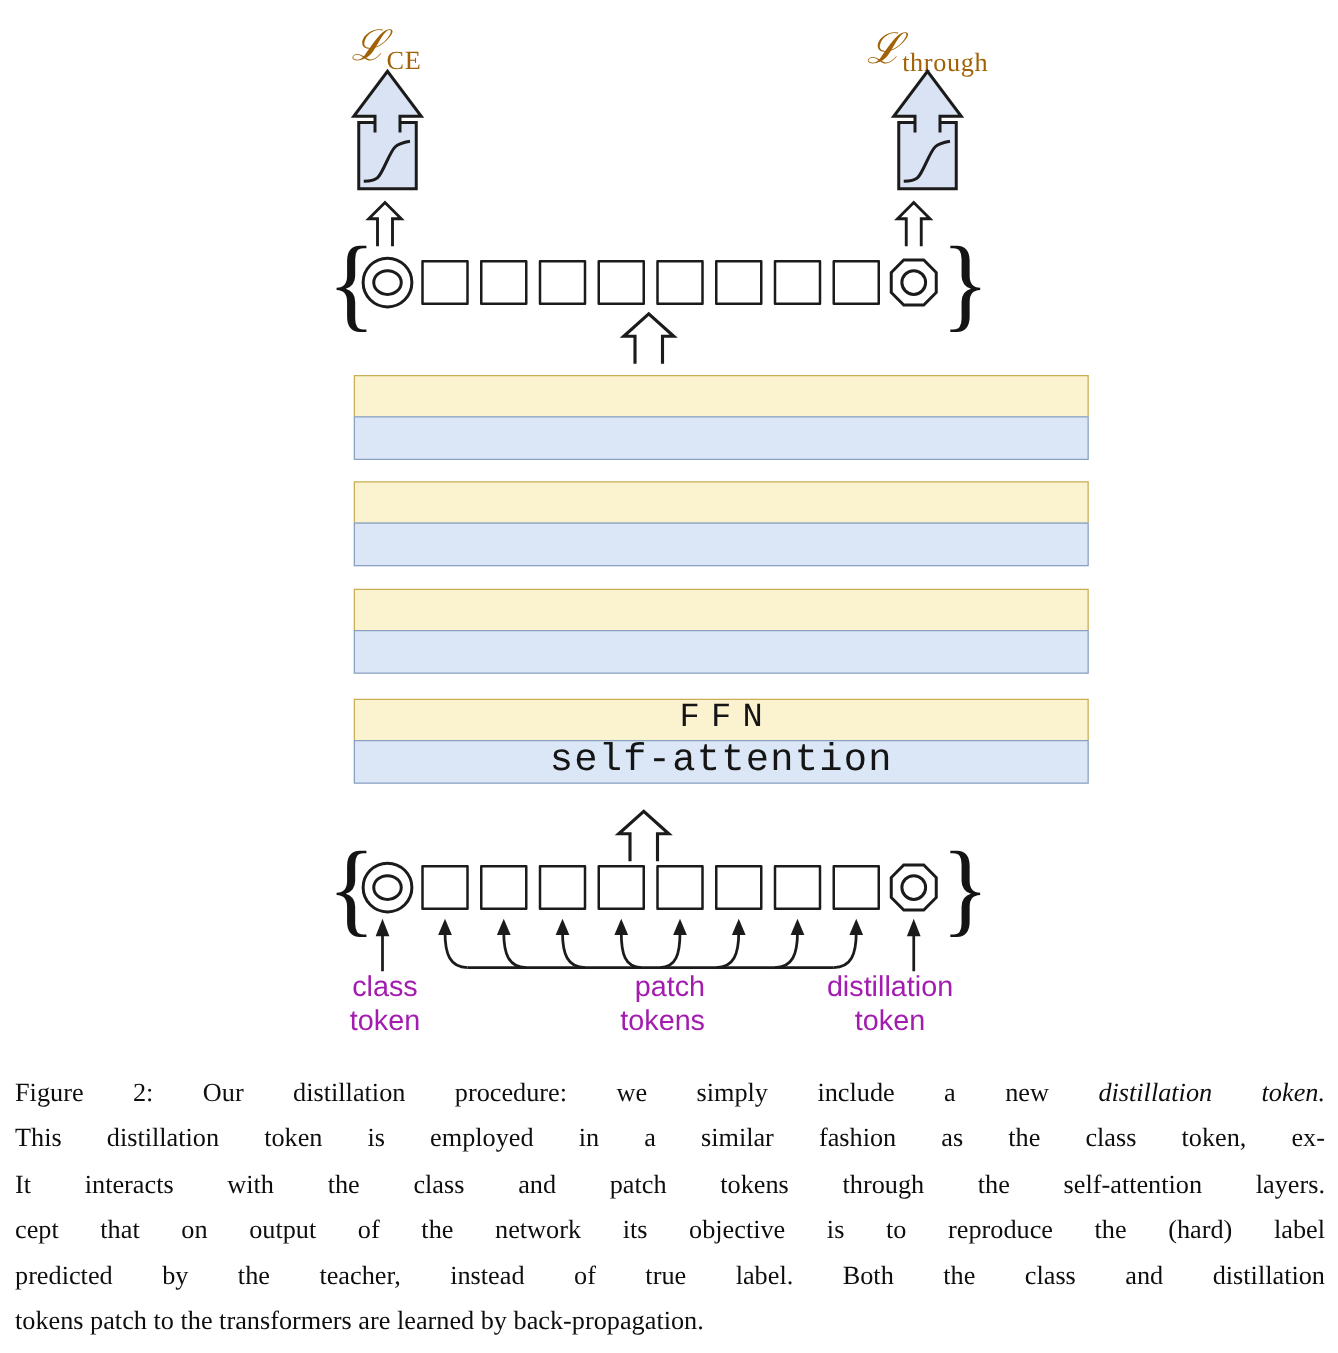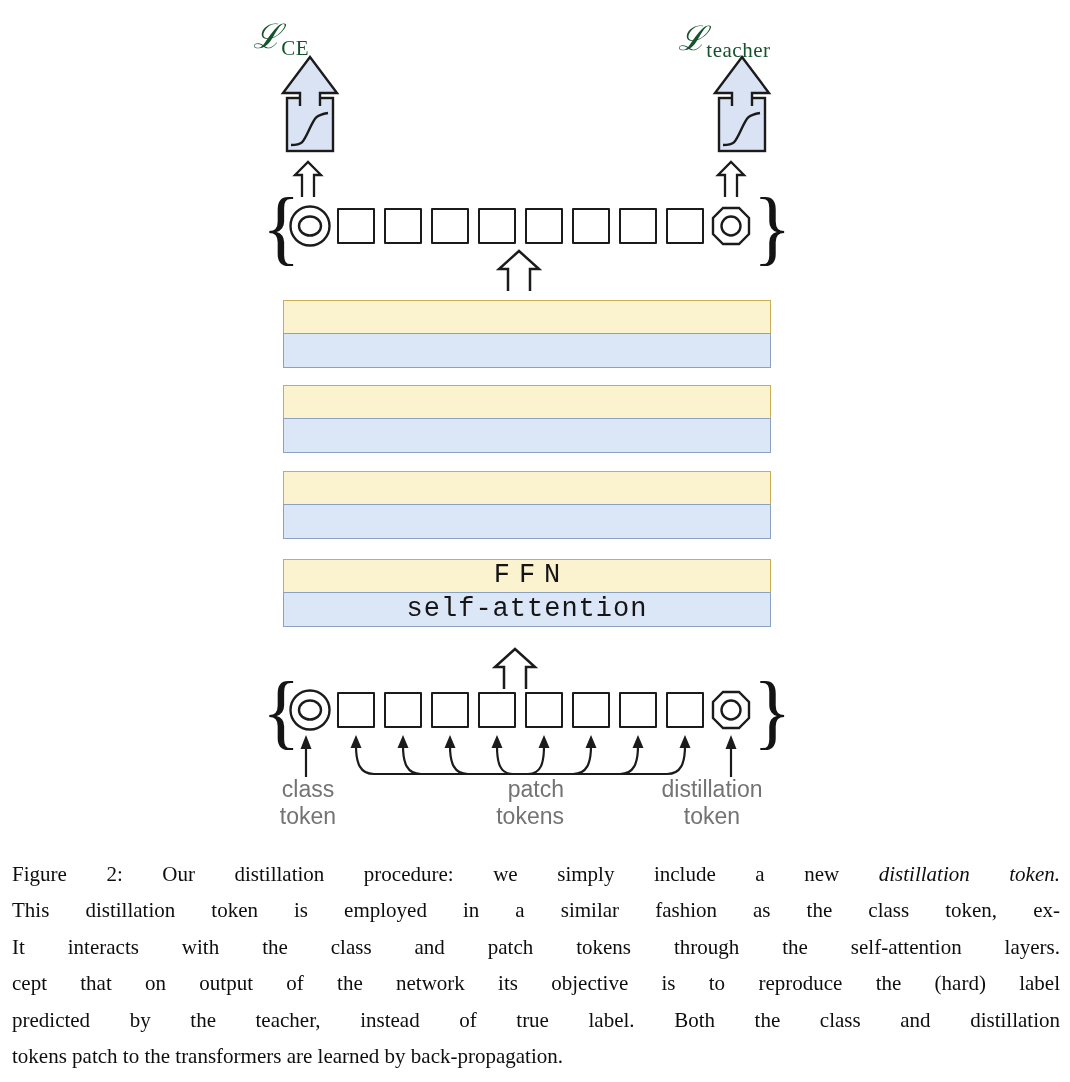--- a/index.html
+++ b/index.html
@@ -1,71 +1,71 @@
 <!DOCTYPE html>
 <html style="--stroke: #1b1b1b; --icon-blue-fill: #d9e3f4; --layer-yellow-fill: #fbf2d0; --layer-yellow-border: #c9ae55; --layer-blue-fill: #dbe7f7; --layer-blue-border: #8ba1c0;"><head>
 <meta charset="utf-8">
 <style>
   html,body{margin:0;padding:0;background:#ffffff;}
   #page{position:relative;width:1070px;height:1082px;background:#ffffff;overflow:hidden;
         font-family:"Liberation Serif","DejaVu Serif",serif;color:#111;}
   .abs{position:absolute;}
 
   
-  .loss{position:absolute;white-space:nowrap;color:#14532d;}
+  .loss{position:absolute;text-align:center;white-space:nowrap;color:#a16207;}
   .loss .sym{font-family:"DejaVu Serif","Liberation Serif",serif;font-style:italic;font-size:34px;}
   .loss sub{font-family:"Liberation Serif","DejaVu Serif",serif;font-size:21px;line-height:0;vertical-align:-7px;letter-spacing:0.5px;}
 
   
   svg{display:block;overflow:visible;}
   .st{stroke:var(--stroke);fill:none;}
   .blue-fill{fill:var(--icon-blue-fill);stroke:var(--stroke);}
   .white-fill{fill:#ffffff;stroke:var(--stroke);}
 
   
   .brace{position:absolute;font-family:"Liberation Serif","DejaVu Serif",serif;
          font-size:80px;line-height:58px;color:#141414;transform:scaleY(1.04);transform-origin:center;}
 
   
   .patch-sq{position:absolute;width:38px;height:36px;box-sizing:border-box;
             border:2.3px solid #1b1b1b;background:#fff;border-radius:1px;}
 
   
-  .pair{position:absolute;left:283px;width:488px;}
+  .pair{position:absolute;left:283px;width:588px;}
   .row-y{box-sizing:border-box;width:100%;height:34px;background:var(--layer-yellow-fill);
          border:1.6px solid var(--layer-yellow-border);}
   .row-b{box-sizing:border-box;width:100%;height:35px;background:var(--layer-blue-fill);
          border:1.6px solid var(--layer-blue-border);margin-top:-1px;}
   .row-label{font-family:"Liberation Mono","DejaVu Sans Mono",monospace;color:#151515;
              text-align:center;}
   .ffn-label{font-size:27px;line-height:31px;letter-spacing:9px;padding-left:9px;}
-  .attn-label{font-size:27px;line-height:32px;letter-spacing:1px;text-align:center;}
+  .attn-label{font-size:31px;line-height:32px;letter-spacing:1px;text-align:center;}
 
   
   .tok-label{position:absolute;text-align:center;font-family:"Liberation Sans","DejaVu Sans",sans-serif;
-             font-size:23px;line-height:27px;color:#737373;}
+             font-size:23px;line-height:27px;color:#a21caf;}
 
   
   .caption{position:absolute;left:12px;top:856px;width:1048px;
            font-family:"Liberation Serif","DejaVu Serif",serif;font-size:21px;
            line-height:36.4px;color:#0e0e0e;}
   .cap-line{text-align:justify;text-align-last:justify;white-space:normal;}
   .cap-line.last{text-align-last:left;}
   .cap-italic{font-style:italic;}
 </style>
 </head>
 <body>
 
 <div id="page">
 
   <div class="loss" style="left:253px;top:12px;width:112px;">
     <span class="sym">ℒ</span><sub>CE</sub>
   </div>
   <div class="loss" style="left:678px;top:14px;width:128px;">
-    <span class="sym">ℒ</span><sub>teacher</sub>
+    <span class="sym">ℒ</span><sub>through</sub>
   </div>
 
   <div class="abs" style="left:282px;top:56px;">
     <svg width="56" height="96" viewBox="0 0 56 96">
       <rect class="blue-fill" x="5" y="42" width="46" height="53" stroke-width="2.4"></rect>
       <path class="blue-fill" d="M18 50 L18 37 L1 37 L28 1 L55 37 L38 37 L38 50" stroke-width="2.4"></path>
       <path class="st" d="M9 89 C20 89 21 87 27 74 C33 61 34 59 46 57" stroke-width="2.4"></path>
     </svg>
   </div>
   <div class="abs" style="left:714px;top:56px;">

